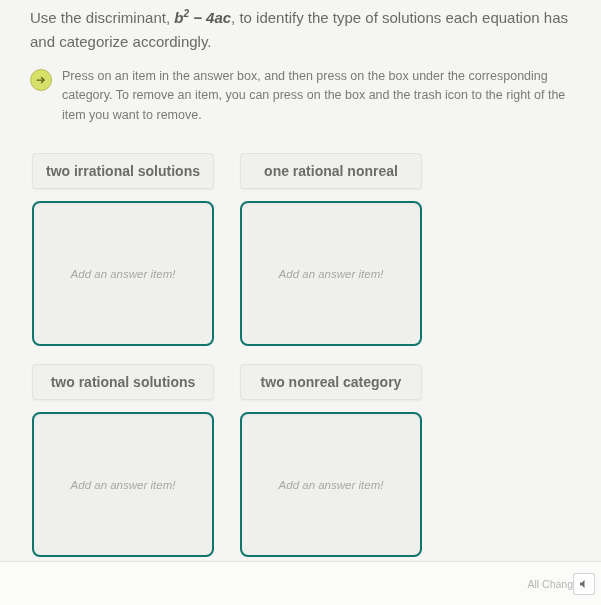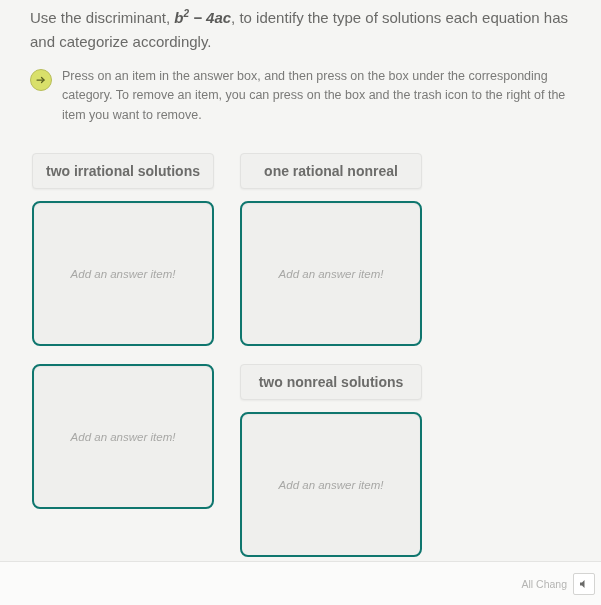--- a/index.html
+++ b/index.html
@@ -94,21 +94,20 @@
       bottom: 0;
       left: 0;
       right: 0;
       height: 44px;
       background: #fbfbfa;
       border-top: 1px solid #e4e4e2;
       display: flex;
       align-items: center;
       justify-content: flex-end;
       padding-right: 6px;
-      gap: 6px;
     }
     .status-text {
       font-size: 10.5px;
       color: #b5b5b3;
     }
     .sound-btn {
       width: 22px;
       height: 22px;
       border: 1px solid #d4d4d2;
       background: #fff;
@@ -144,26 +143,27 @@
         <span>Add an answer item!</span>
       </div>
     </div>
     <div class="category">
       <div class="category-header">one rational nonreal</div>
       <div class="dropzone">
         <span>Add an answer item!</span>
       </div>
     </div>
     <div class="category">
+      <div class="category-header">two rational solutions</div>
       <div class="dropzone">
         <span>Add an answer item!</span>
       </div>
     </div>
     <div class="category">
-      <div class="category-header">two nonreal solutions</div>
+      <div class="category-header">two nonreal category</div>
       <div class="dropzone">
         <span>Add an answer item!</span>
       </div>
     </div>
   </div>
 </div>
 
 <div class="bottom-bar">
   <span class="status-text">All Chang</span>
   <div class="sound-btn">

